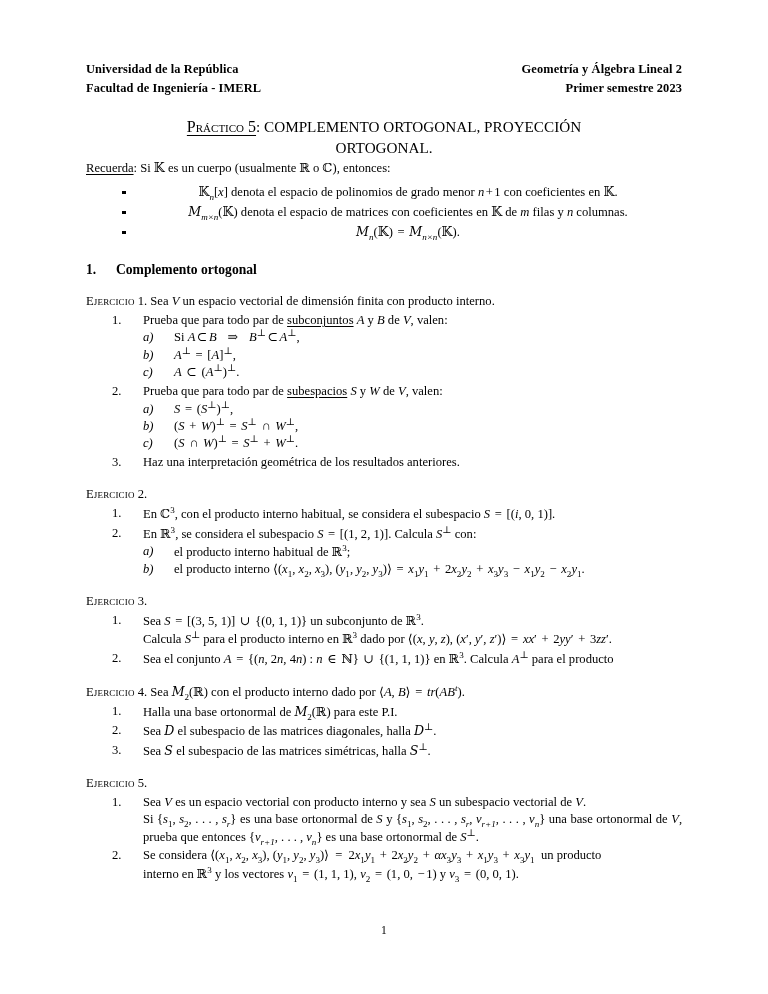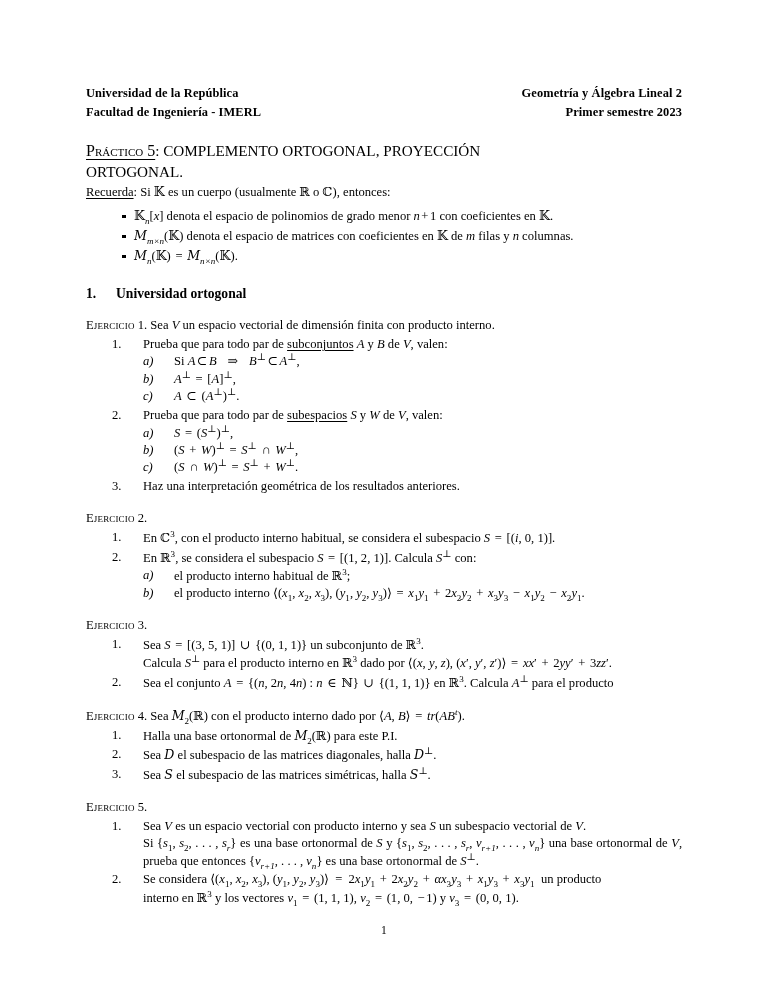--- a/index.html
+++ b/index.html
@@ -18,41 +18,41 @@
   .page {
     position: absolute;
     left: 0; top: 0;
     width: 768px;
     height: 994px;
     background: #fff;
   }
   .content {
     position: absolute;
     left: 86px;
-    top: 84px;
+    top: 60px;
     width: 596px;
   }
 
   
   .hdr-row {
     display: flex;
     justify-content: space-between;
     align-items: baseline;
     font-weight: bold;
     font-size: 12.4px;
     line-height: 19px;
     letter-spacing: 0.1px;
   }
   .hdr-left  { text-align: left; }
   .hdr-right { text-align: center; }
 
   
   .doc-title {
     margin-top: 18px;
-    text-align: left;
+    text-align: center;
     font-size: 15.2px;
     line-height: 21px;
   }
   .title-line { display: block; }
   .smallcaps-title {
     font-variant: small-caps;
     text-decoration: underline;
     text-underline-offset: 2.5px;
     font-size: 16px;
   }
@@ -70,20 +70,21 @@
   ul.sqlist {
     list-style: none;
     margin: 5px 0 0 0;
     padding: 0 0 0 36px;
   }
   ul.sqlist > li {
     position: relative;
     font-size: 12.6px;
     line-height: 19px;
     padding-left: 12px;
+    text-align: center;
   }
   ul.sqlist > li::before {
     content: "";
     position: absolute;
     left: 0;
     top: 8.5px;
     width: 3.6px;
     height: 3.6px;
     background: #000;
   }
@@ -202,21 +203,21 @@
   <div class="para"><span class="u">Recuerda</span><span>: Si <span class="bb">𝕂</span> es un cuerpo (usualmente <span class="bb">ℝ</span> o <span class="bb">ℂ</span>), entonces:</span></div>
 
   <ul class="sqlist">
     <li><span class="bb">𝕂</span><sub>n</sub>[<i>x</i>] denota el espacio de polinomios de grado menor <i>n</i><span class="op">+</span>1 con coeficientes en <span class="bb">𝕂</span>.</li>
     <li><span class="cal">M</span><sub>m×n</sub>(<span class="bb">𝕂</span>) denota el espacio de matrices con coeficientes en <span class="bb">𝕂</span> de <i>m</i> filas y <i>n</i> columnas.</li>
     <li><span class="cal">M</span><sub>n</sub>(<span class="bb">𝕂</span>) <span class="op">=</span> <span class="cal">M</span><sub>n×n</sub>(<span class="bb">𝕂</span>).</li>
   </ul>
 
   <div class="section-head">
     <span class="section-num">1.</span>
-    <span>Universidad ortogonal</span>
+    <span>Complemento ortogonal</span>
   </div>
 
   <div class="ej-block">
     <div class="ej-head"><span class="ej-label">Ejercicio</span> <span>1.</span> Sea <i>V</i> un espacio vectorial de dimensión finita con producto interno.</div>
 
     <ol class="lvl1">
       <li><span class="mk">1.</span>Prueba que para todo par de <span class="u">subconjuntos</span> <i>A</i> y <i>B</i> de <i>V</i>, valen:
         <ol class="lvl2">
           <li><span class="mk2">a)</span>Si <i>A</i><span class="op">⊂</span><i>B</i> &nbsp;&nbsp;<span class="op">⇒</span>&nbsp;&nbsp; <i>B</i><span class="perp">⊥</span><span class="op">⊂</span><i>A</i><span class="perp">⊥</span>,</li>
           <li><span class="mk2">b)</span><i>A</i><span class="perp">⊥</span> <span class="op">=</span> [<i>A</i>]<span class="perp">⊥</span>,</li>

